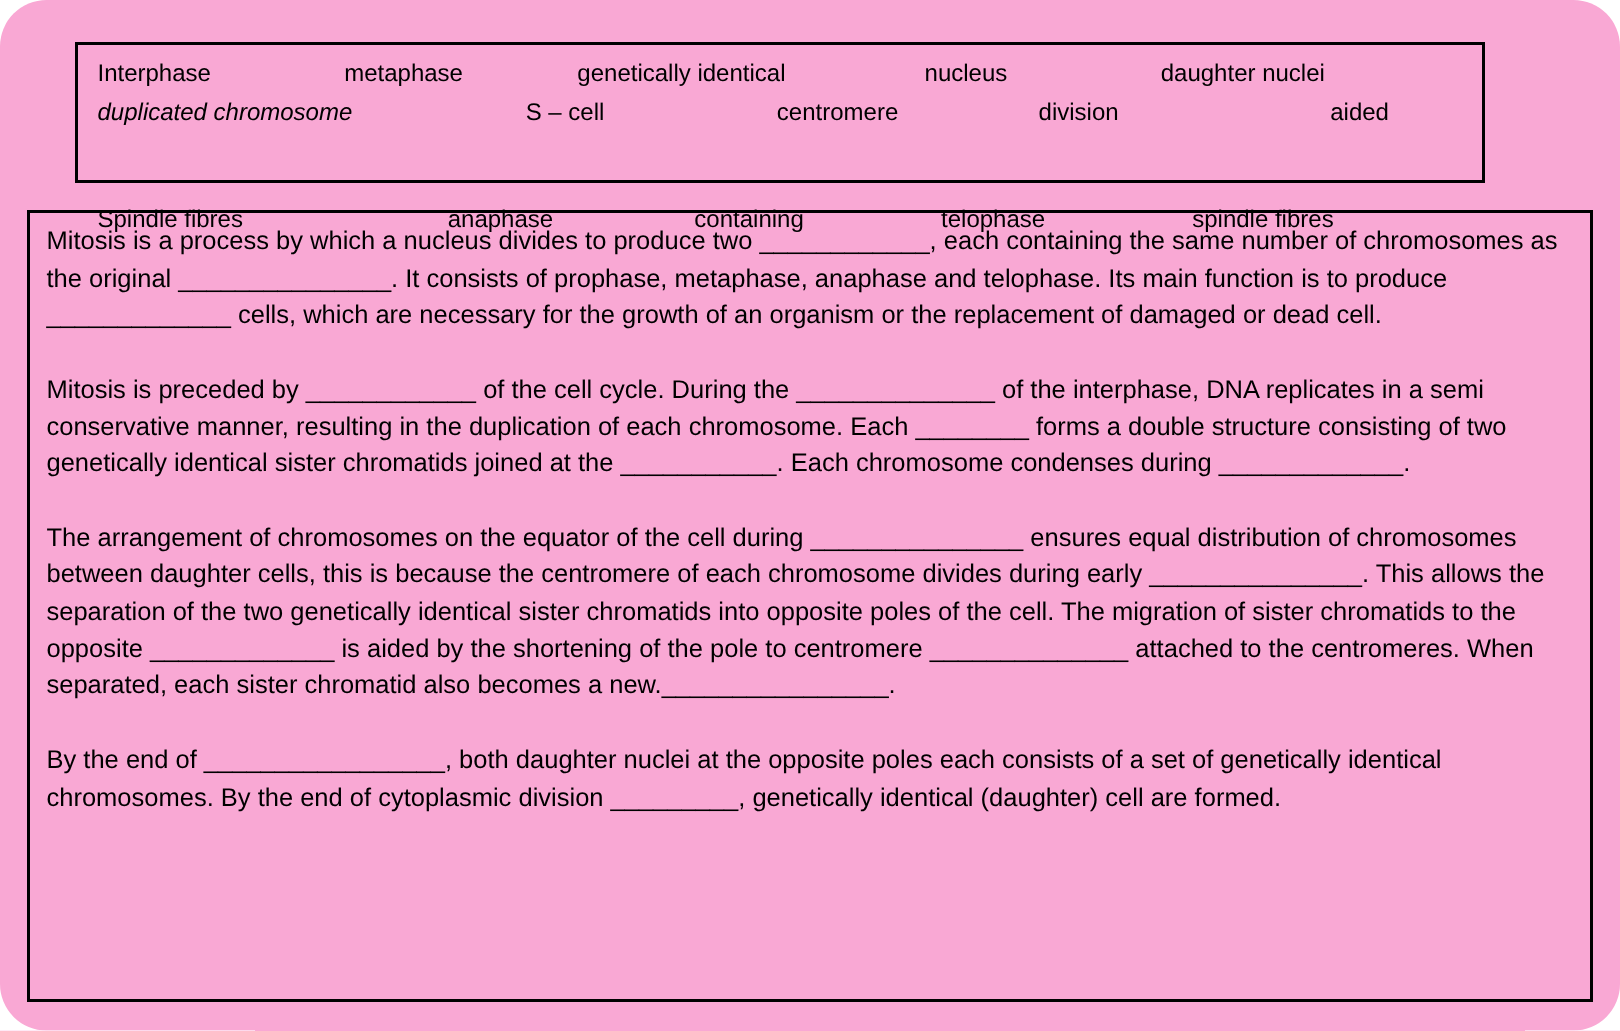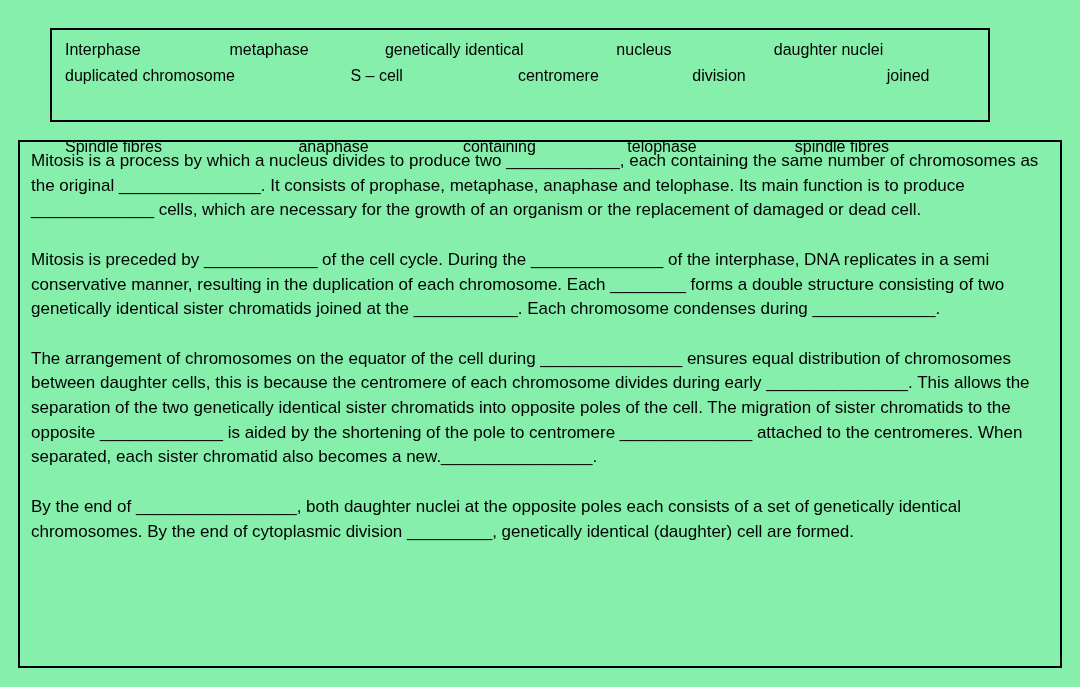--- a/index.html
+++ b/index.html
@@ -4,24 +4,25 @@
 <style>
   html, body {
     margin: 0;
     padding: 0;
     background: #ffffff;
   }
   .page {
     position: relative;
     width: 1080px;
     height: 687px;
-    background: #86efac;
+    background: #f9a8d4;
     font-family: "Liberation Sans", sans-serif;
     color: #000000;
     overflow: hidden;
+    border-radius: 31px;
   }
 
   
   .word-bank {
     position: absolute;
     left: 50px;
     top: 28px;
     width: 940px;
     height: 94px;
     border: 2px solid #000000;
@@ -32,21 +33,21 @@
   .wb-row {
     white-space: nowrap;
     line-height: 26px;
     height: 26px;
   }
   .wb-row span { display: inline-block; }
   .wb-r1 span:nth-child(1){ width: 160px; }
   .wb-r1 span:nth-child(2){ width: 151px; }
   .wb-r1 span:nth-child(3){ width: 227px; }
   .wb-r1 span:nth-child(4){ width: 153px; }
-  .wb-r2 span:nth-child(1){ width: 281px; }
+  .wb-r2 span:nth-child(1){ width: 281px; font-style: italic; }
   .wb-r2 span:nth-child(2){ width: 163px; }
   .wb-r2 span:nth-child(3){ width: 170px; }
   .wb-r2 span:nth-child(4){ width: 190px; }
   .wb-r3 span:nth-child(1){ width: 213px; }
   .wb-r3 span:nth-child(2){ width: 160px; margin-left: 16px; }
   .wb-r3 span:nth-child(3){ width: 160px; }
   .wb-r3 span:nth-child(4){ width: 163px; margin-top: 45px; }
 
   
   .passage {
@@ -77,21 +78,21 @@
       <span>metaphase</span>
       <span>genetically identical</span>
       <span>nucleus</span>
       <span>daughter nuclei</span>
     </div>
     <div class="wb-row wb-r2">
       <span>duplicated chromosome</span>
       <span>S – cell</span>
       <span>centromere</span>
       <span>division</span>
-      <span>joined</span>
+      <span>aided</span>
     </div>
     <div class="wb-row wb-r3">
       <span>Spindle fibres</span>
       <span>anaphase</span>
       <span>containing</span>
       <span>telophase</span>
       <span>spindle fibres</span>
     </div>
   </div>
 

